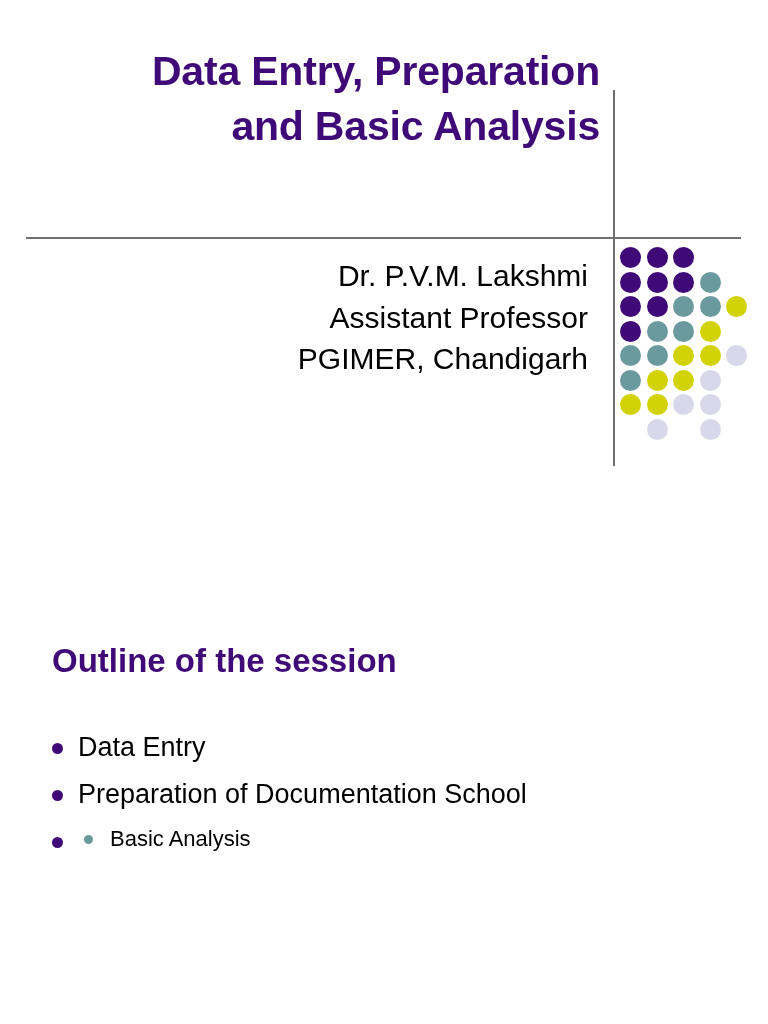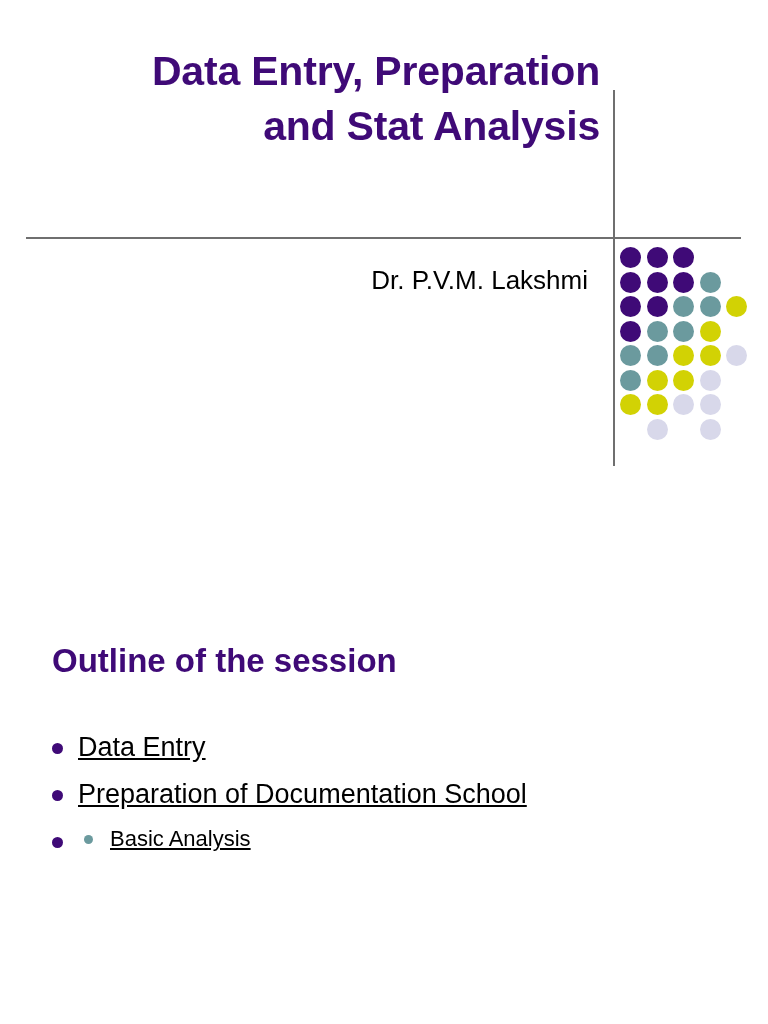--- a/index.html
+++ b/index.html
@@ -53,24 +53,23 @@
     height: 376px;
     background: #6f6f6f;
   }
 
   #author-block {
     position: absolute;
     left: 140px;
     top: 255px;
     width: 448px;
     text-align: right;
-    font-size: 26px;
+    font-size: 30px;
     line-height: 1.385;
     color: #000000;
-    margin-top: 7px;
   }
   #author-block div { white-space: nowrap; }
 
   
   .dot-motif {
     position: absolute;
   }
   .dot-motif .dot {
     position: absolute;
     border-radius: 50%;
@@ -134,37 +133,39 @@
     height: 11px;
     background: #3f0a77;
   }
   .bullet-row.lvl2 .bullet-marker {
     left: 40px;
     top: 17px;
     width: 9px;
     height: 9px;
     background: #6b9a9e;
   }
-  .bullet-text { white-space: nowrap; text-decoration: underline; }
+  .bullet-text { white-space: nowrap; }
 </style>
 </head>
 <body>
 
 <div id="title-slide">
 
   <div id="slide-title">
     <div>Data Entry, Preparation</div>
-    <div>and Stat Analysis</div>
+    <div>and Basic Analysis</div>
   </div>
 
   <div id="title-hrule"></div>
   <div id="title-vrule"></div>
 
   <div id="author-block">
     <div>Dr. P.V.M. Lakshmi</div>
+    <div>Assistant Professor</div>
+    <div>PGIMER, Chandigarh</div>
   </div>
 
   <div id="title-dots" class="dot-motif">
       <span class="dot" style="width: 21px; height: 21px; left: 0px; top: 0px; background: rgb(63, 10, 119);"></span>
       <span class="dot" style="width: 21px; height: 21px; left: 26.5px; top: 0px; background: rgb(63, 10, 119);"></span>
       <span class="dot" style="width: 21px; height: 21px; left: 53px; top: 0px; background: rgb(63, 10, 119);"></span>
       <span class="dot" style="width: 21px; height: 21px; left: 0px; top: 24.5px; background: rgb(63, 10, 119);"></span>
       <span class="dot" style="width: 21px; height: 21px; left: 26.5px; top: 24.5px; background: rgb(63, 10, 119);"></span>
       <span class="dot" style="width: 21px; height: 21px; left: 53px; top: 24.5px; background: rgb(63, 10, 119);"></span>
       <span class="dot" style="width: 21px; height: 21px; left: 79.5px; top: 24.5px; background: rgb(107, 154, 158);"></span>

